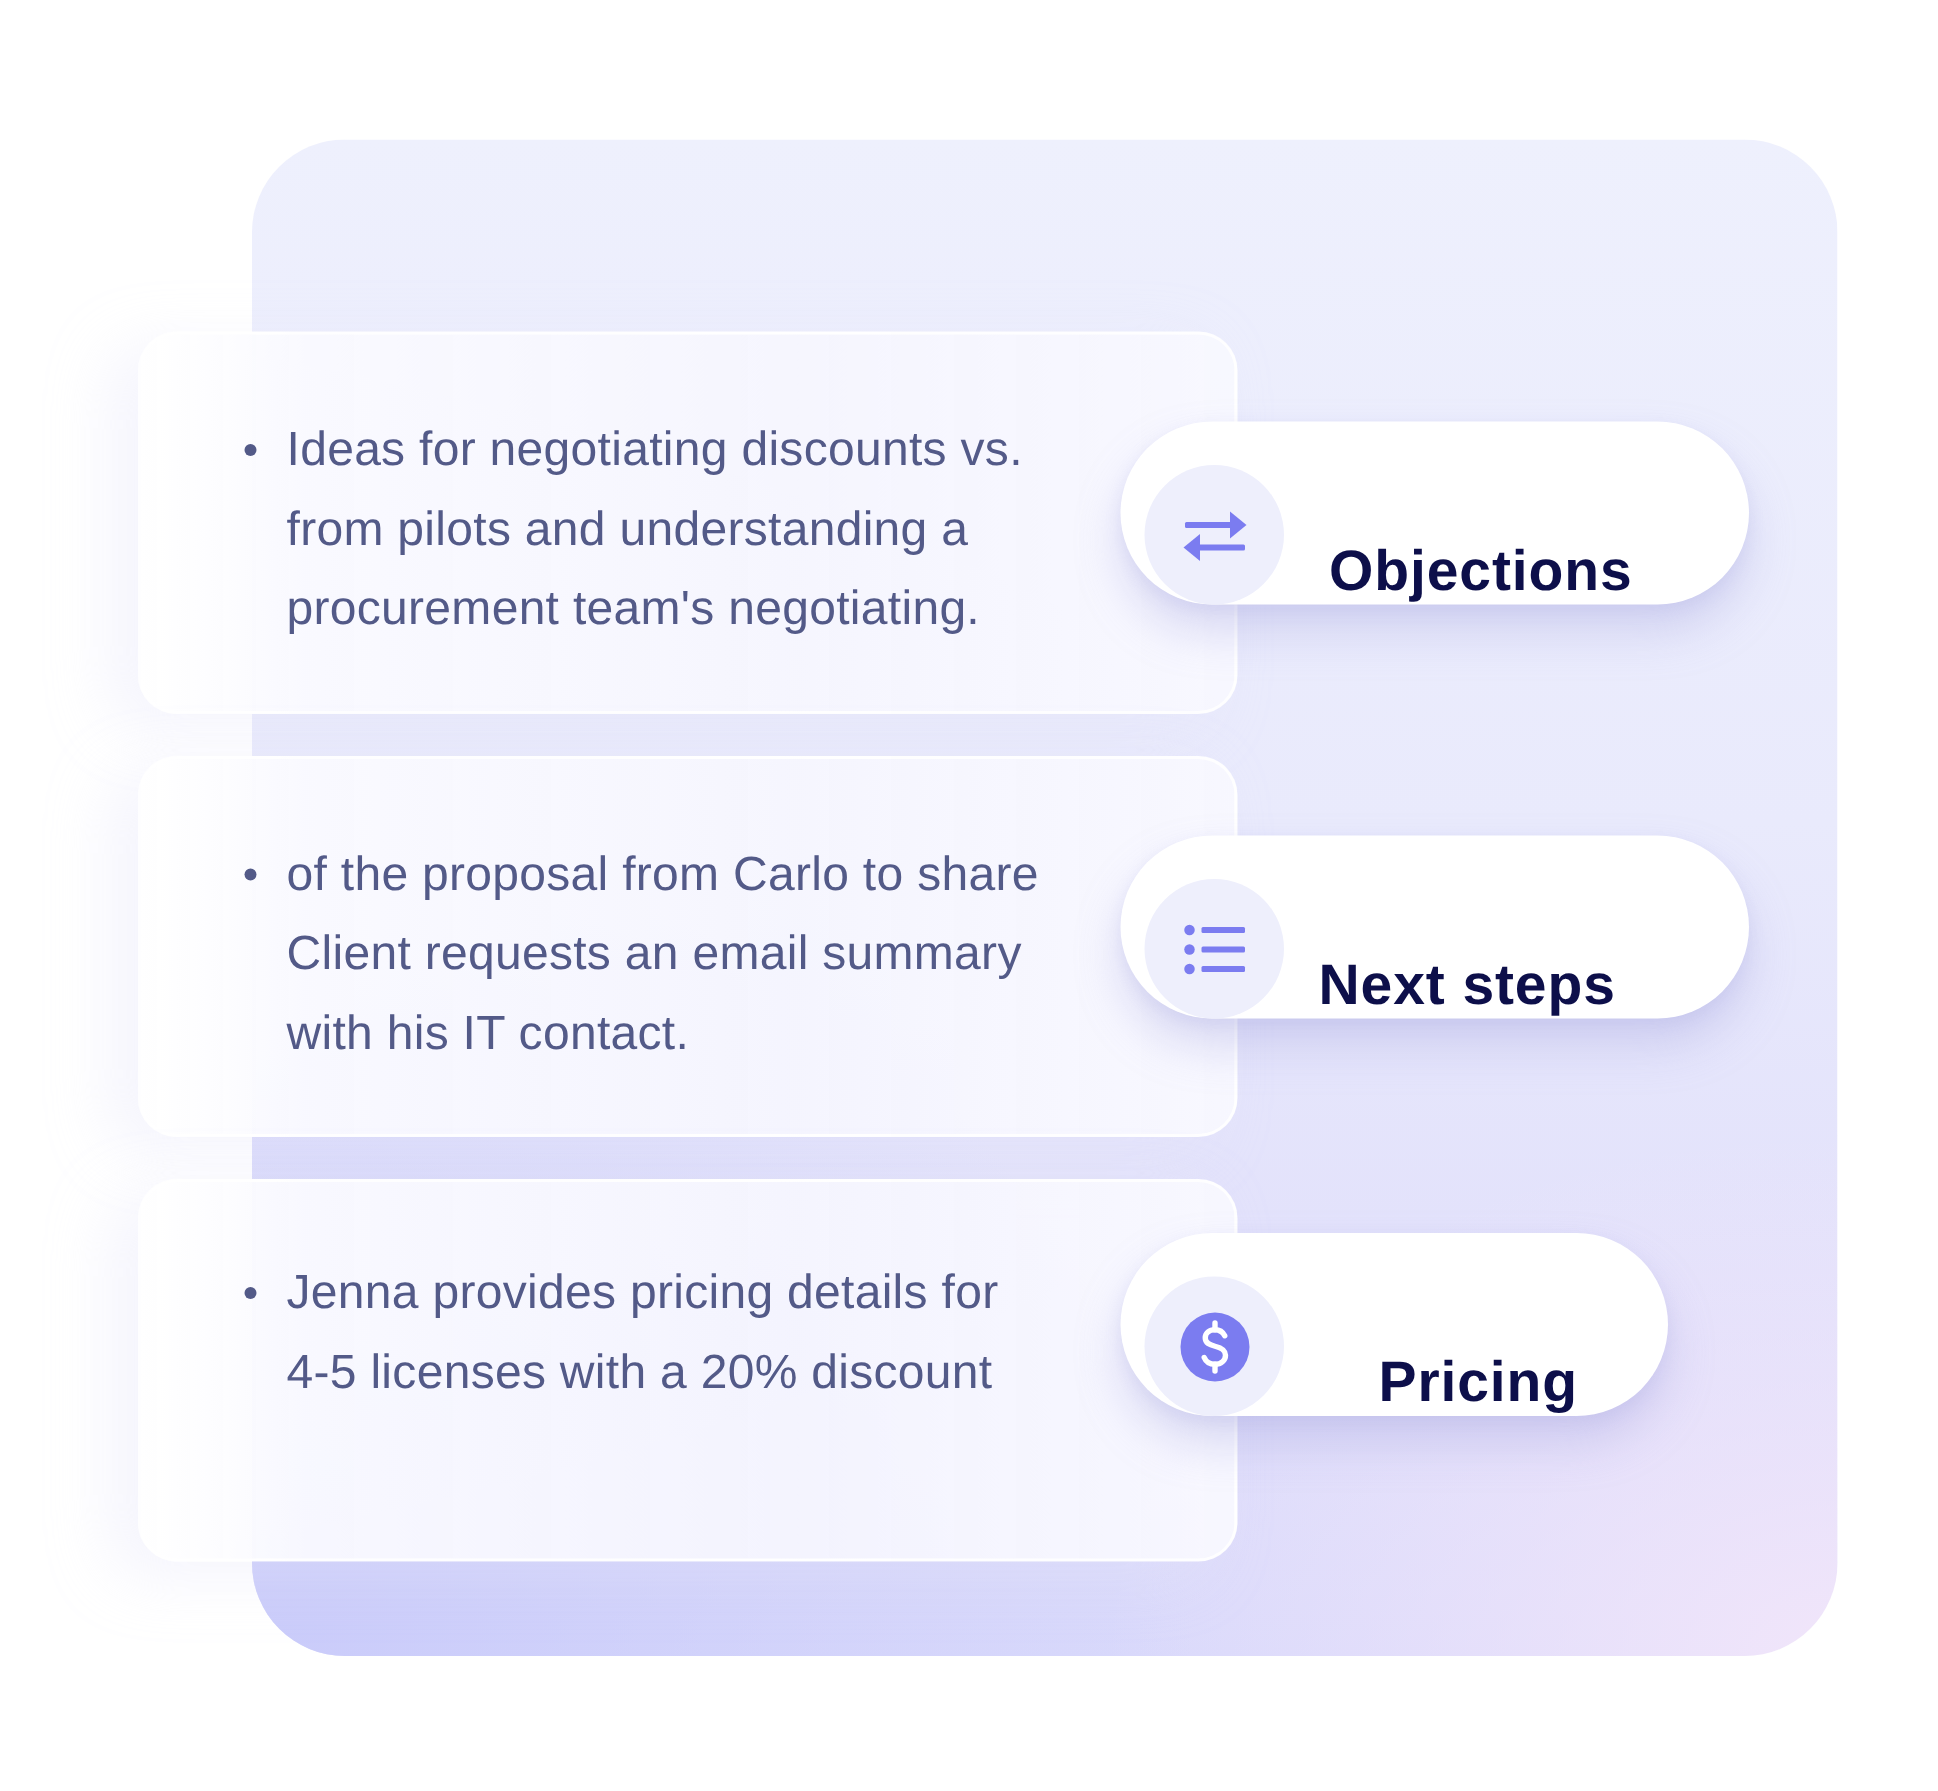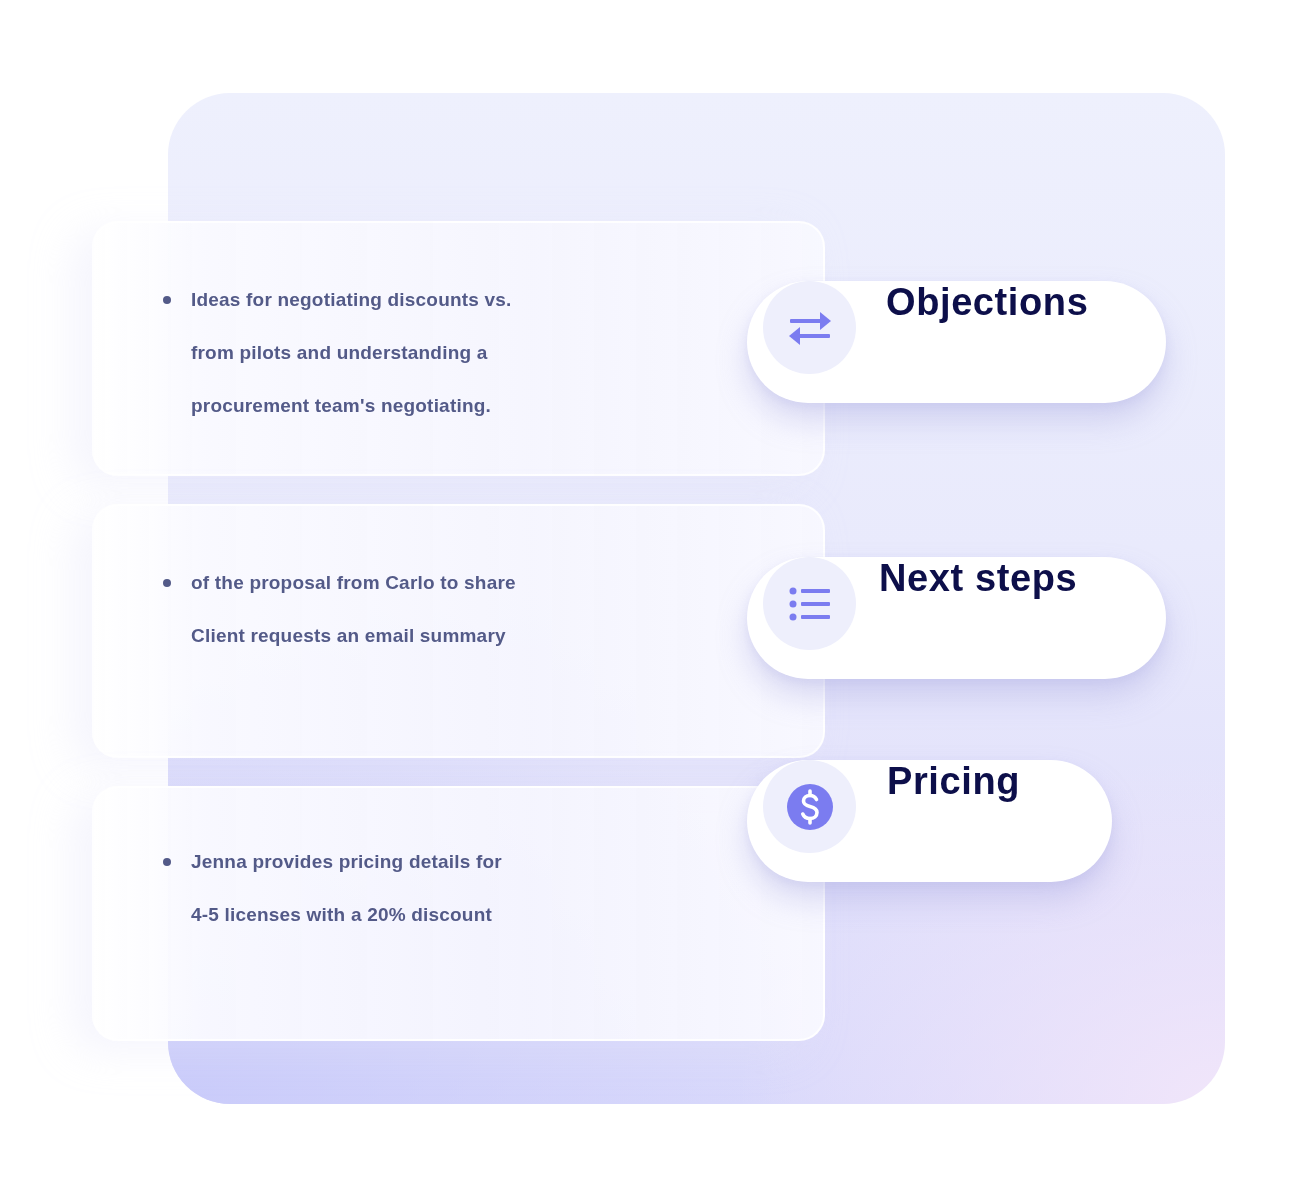--- a/index.html
+++ b/index.html
@@ -52,24 +52,24 @@
       position: absolute;
       left: 97px;
       top: 50px;
       margin: 0;
       padding: 0;
       list-style: none;
       width: 560px;
     }
     .bullet-item {
       position: relative;
-      font-size: 19px;
+      font-size: 32px;
       line-height: 53px;
       color: #535a88;
-      font-weight: 700;
+      font-weight: 400;
       letter-spacing: 0.2px;
     }
     .bullet-dot {
       position: absolute;
       left: -28px;
       top: 23px;
       width: 8px;
       height: 8px;
       border-radius: 50%;
       background: #535a88;
@@ -77,27 +77,27 @@
     .card-3 .bullet-list { top: 47px; }
 
     .pill {
       position: absolute;
       left: 747px;
       height: 122px;
       border-radius: 61px;
       background: #ffffff;
       box-shadow: 0 18px 30px rgba(160,160,220,0.35), 0 4px 10px rgba(180,180,230,0.2);
       display: flex;
-      align-items: flex-start;
+      align-items: flex-end;
       box-sizing: border-box;
       padding-left: 16px;
     }
     .pill-1 { top: 281px; width: 419px; }
     .pill-2 { top: 557px; width: 419px; }
-    .pill-3 { top: 760px; width: 365px; }
+    .pill-3 { top: 822px; width: 365px; gap: 32px; }
 
     .icon-circle {
       width: 93px;
       height: 93px;
       border-radius: 50%;
       background: #eeeffc;
       display: flex;
       align-items: center;
       justify-content: center;
       flex-shrink: 0;
@@ -128,20 +128,21 @@
     </li>
   </ul>
 </div>
 
 <div class="card card-2">
   <ul class="bullet-list">
     <li class="bullet-item">
       <span class="bullet-dot"></span>
       <div>of the proposal from Carlo to share</div>
       <div>Client requests an email summary</div>
+      <div>with his IT contact.</div>
     </li>
   </ul>
 </div>
 
 <div class="card card-3">
   <ul class="bullet-list">
     <li class="bullet-item">
       <span class="bullet-dot"></span>
       <div>Jenna provides pricing details for</div>
       <div>4-5 licenses with a 20% discount</div>

